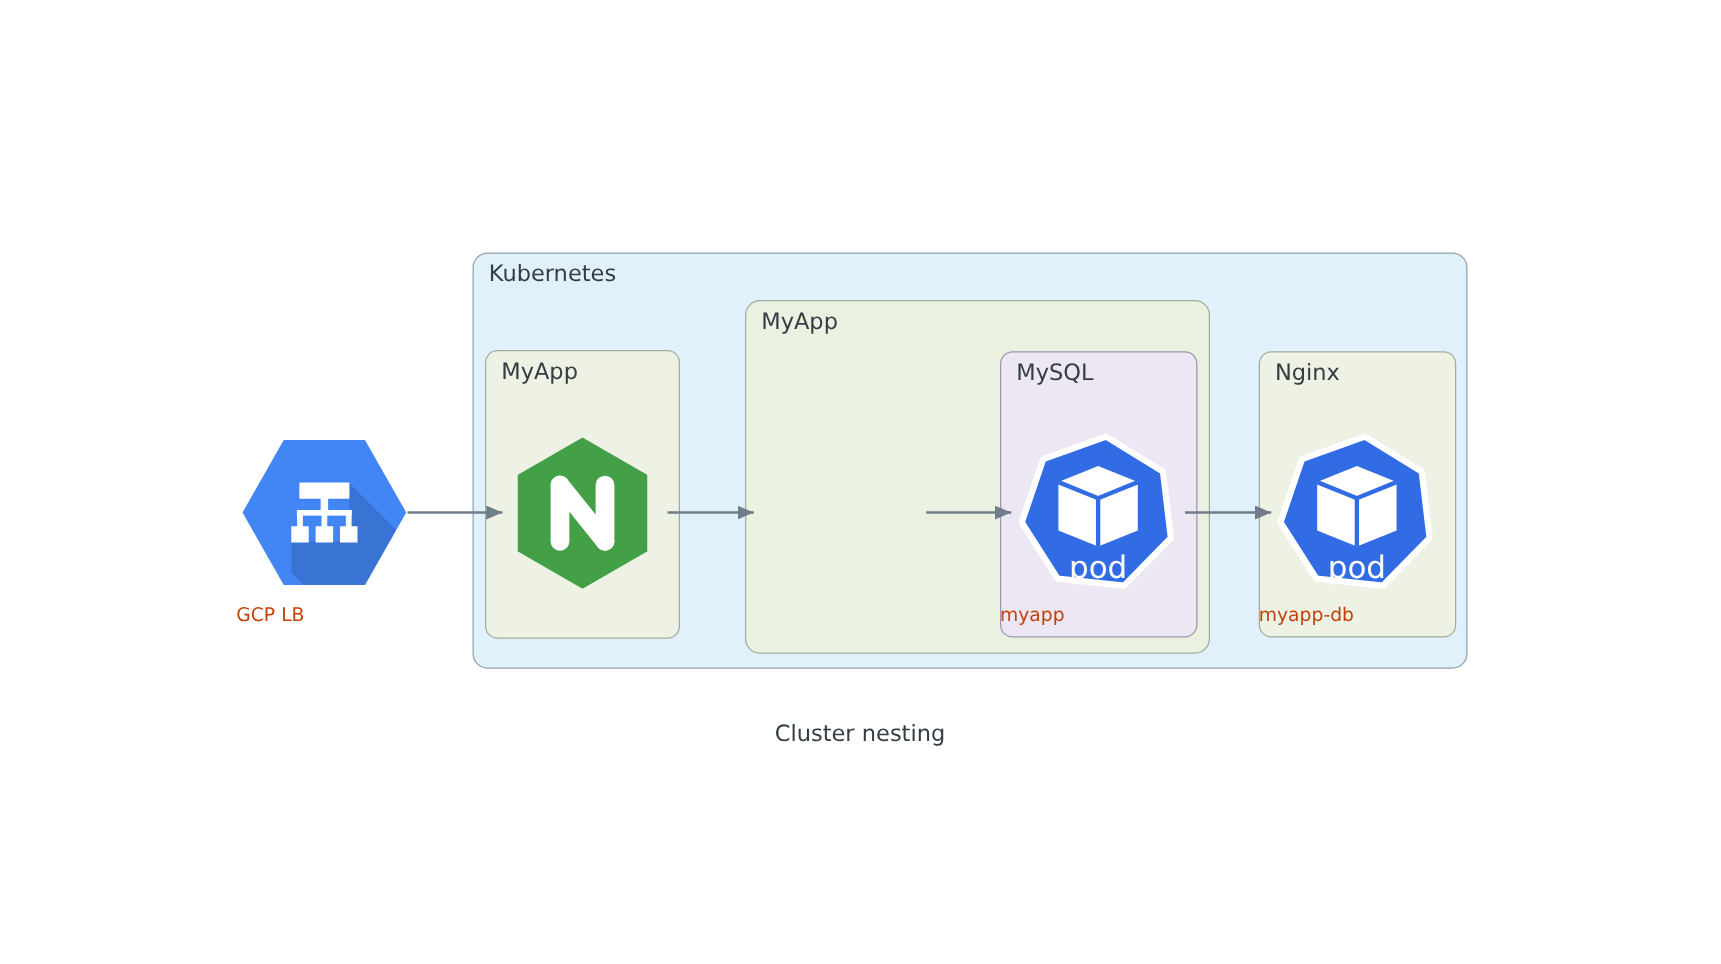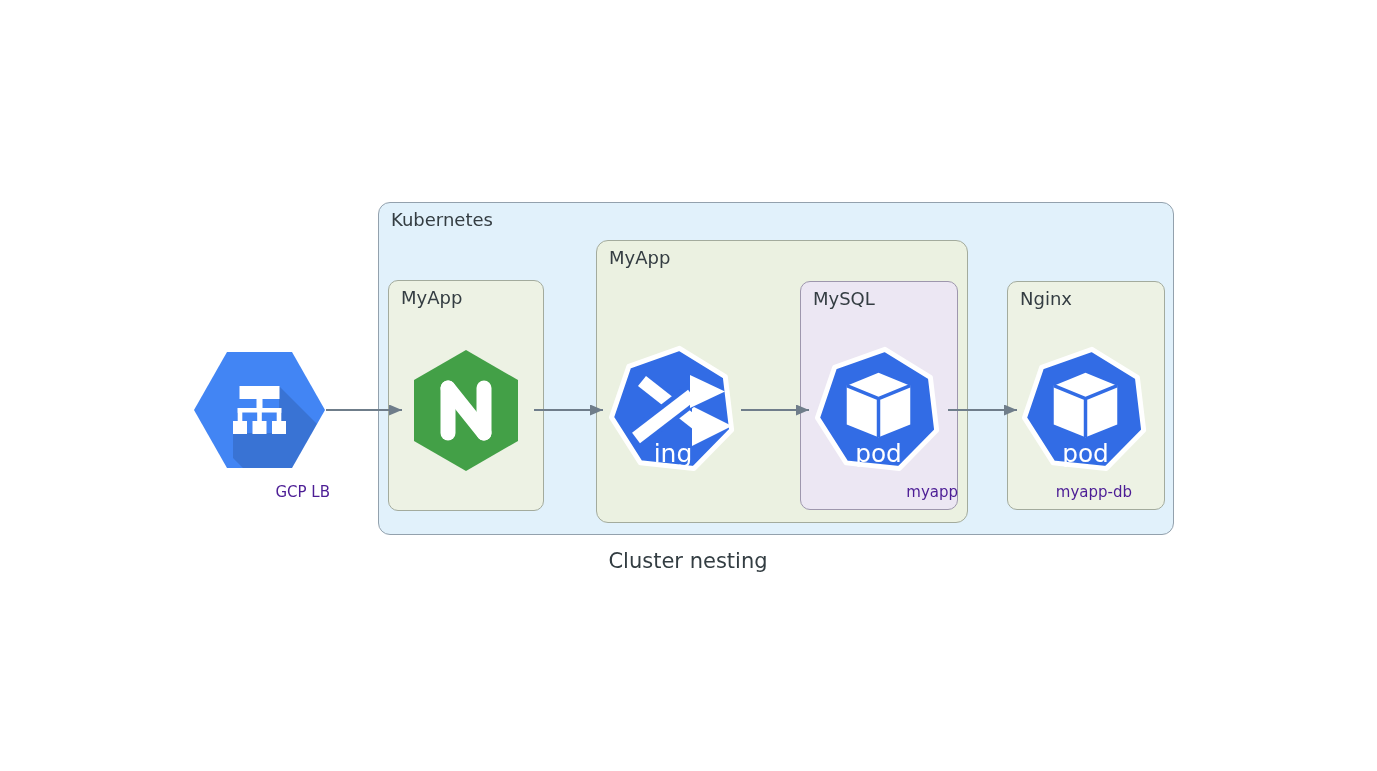--- a/index.html
+++ b/index.html
@@ -31,33 +31,33 @@
   .g-pods  { left: 800px; top: 281px; width: 158px; height: 229px; background: #ece7f3; border-color: #9e97ad; border-radius: 10px; }
   .g-mysql { left: 1007px; top: 281px; width: 158px; height: 229px; background: #edf2e4; border-color: #a3ab9d; border-radius: 10px; }
   .icon { position: absolute; }
   .i-gcp     { left: 194px; top: 349px; }
   .i-nginx   { left: 414px; top: 350px; }
   .i-ingress { left: 608px; top: 345px; }
   .i-pod1    { left: 814px; top: 346px; }
   .i-pod2    { left: 1021px; top: 346px; }
   .node-label {
     position: absolute;
-    text-align: right;
+    text-align: left;
     font-size: 15px;
-    color: #4c1d95;
+    color: #c2410c;
     white-space: nowrap;
   }
   .l-gcp   { left: 189px; top: 483px; width: 141px; }
   .l-pod1  { left: 800px; top: 483px; width: 158px; }
   .l-pod2  { left: 1007px; top: 483px; width: 125px; }
   .diagram-title {
     position: absolute;
-    left: 488px; top: 549px; width: 400px;
+    left: 488px; top: 577px; width: 400px;
     text-align: center;
-    font-size: 21px;
+    font-size: 18px;
     color: #333d42;
   }
   .arrows { position: absolute; left: 0; top: 0; width: 1377px; height: 771px; pointer-events: none; }
   svg { display: block; }
 </style>
 </head>
 <body>
 
 <div class="canvas">
 
@@ -121,33 +121,20 @@
     <svg width="104" height="121" viewBox="0 0 104 121">
       <polygon points="52,0 104,30 104,91 52,121 0,91 0,30" fill="#43a047"></polygon>
       <g stroke="#ffffff" stroke-width="15" stroke-linecap="round" fill="none">
         <path d="M34,83 L34,38"></path>
         <path d="M34,38 L70,83"></path>
         <path d="M70,83 L70,38"></path>
       </g>
     </svg>
   </div>
 
-  <div class="icon i-ingress">
-    <svg width="130" height="130" viewBox="0 0 130 130">
-      <polygon points="65,3 113.5,26.3 125.4,78.8 91.9,120.9 38.1,120.9 4.6,78.8 16.5,26.3" fill="#326ce5" stroke="#ffffff" stroke-width="5" stroke-linejoin="round" transform="rotate(6 65 65)"></polygon>
-
-      <path d="M34,36 L90,80" stroke="#ffffff" stroke-width="13" fill="none"></path>
-      <polygon points="84,61 84,101 124,81" fill="#ffffff"></polygon>
-
-      <path d="M28,93 L86,48" stroke="#326ce5" stroke-width="22" fill="none"></path>
-      <path d="M28,93 L84,50" stroke="#ffffff" stroke-width="13" fill="none"></path>
-      <polygon points="82,30 82,63 117,46.5" fill="#ffffff"></polygon>
-      <text x="65" y="117" font-size="25" fill="#ffffff" text-anchor="middle" font-family="DejaVu Sans, sans-serif">ing</text>
-    </svg>
-  </div>
 
   <div class="icon i-pod1">
     <svg width="129" height="129" viewBox="0 0 130 130">
       <polygon points="65,3 113.5,26.3 125.4,78.8 91.9,120.9 38.1,120.9 4.6,78.8 16.5,26.3" fill="#326ce5" stroke="#ffffff" stroke-width="5" stroke-linejoin="round" transform="rotate(6 65 65)"></polygon>
       <polygon points="65,27 97,40 97,79 65,92 33,79 33,40" fill="#ffffff"></polygon>
       <path d="M33,40 L65,53 L97,40 M65,53 L65,92" stroke="#326ce5" stroke-width="3.5" fill="none"></path>
       <text x="65" y="117" font-size="25" fill="#ffffff" text-anchor="middle" font-family="DejaVu Sans, sans-serif">pod</text>
     </svg>
   </div>
   <div class="node-label l-pod1">myapp</div>

